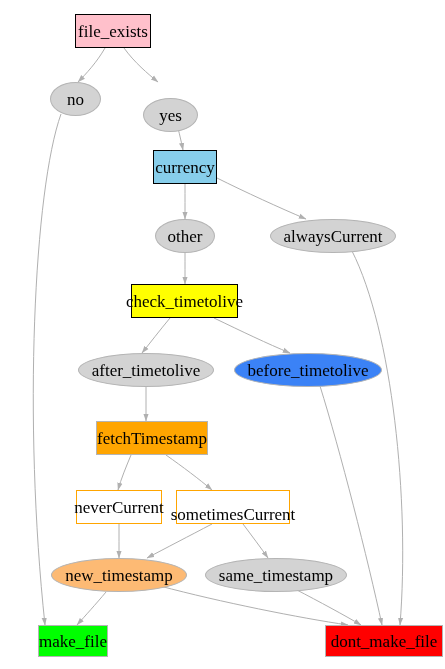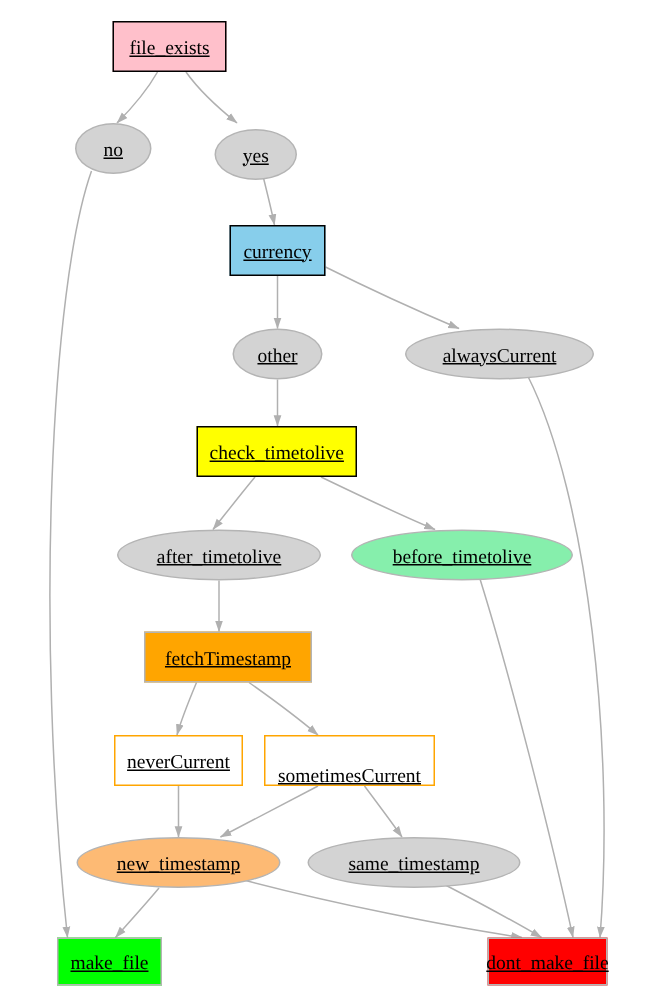--- a/index.html
+++ b/index.html
@@ -22,25 +22,24 @@
     width: 445px;
     height: 669px;
   }
   .node {
     position: absolute;
     display: flex;
     align-items: center;
     justify-content: center;
     box-sizing: border-box;
     color: #000000;
-    font-size: 13px;
+    font-size: 17px;
     line-height: 1;
     white-space: nowrap;
     z-index: 2;
-    text-decoration: underline;
   }
   .node.box {
     border: 1px solid #000000;
   }
   .node.ellipse {
     border-radius: 50%;
     background: #d3d3d3;
     border: 1px solid #b4b4b4;
   }
   .node-label {
@@ -82,57 +81,57 @@
       </g>
   </svg>
 
   <div id="node-group">
       <div class="node box" style="left: 75px; top: 14px; width: 76px; height: 34px; background: rgb(255, 192, 203); border-color: rgb(0, 0, 0); color: rgb(0, 0, 0);">
         <span class="node-label">file_exists</span>
       </div>
       <div class="node ellipse" style="left: 50px; top: 82px; width: 51px; height: 34px; background: rgb(211, 211, 211); border-color: rgb(180, 180, 180); color: rgb(0, 0, 0); justify-content: center;">
         <span class="node-label">no</span>
       </div>
-      <div class="node ellipse" style="left: 143px; top: 86px; width: 55px; height: 34px; background: rgb(211, 211, 211); border-color: rgb(180, 180, 180); color: rgb(0, 0, 0); justify-content: center;">
+      <div class="node ellipse" style="left: 143px; top: 98px; width: 55px; height: 34px; background: rgb(211, 211, 211); border-color: rgb(180, 180, 180); color: rgb(0, 0, 0); justify-content: center;">
         <span class="node-label">yes</span>
       </div>
       <div class="node box" style="left: 153px; top: 150px; width: 64px; height: 34px; background: rgb(135, 206, 235); border-color: rgb(0, 0, 0); color: rgb(0, 0, 0);">
         <span class="node-label">currency</span>
       </div>
       <div class="node ellipse" style="left: 155px; top: 219px; width: 60px; height: 34px; background: rgb(211, 211, 211); border-color: rgb(180, 180, 180); color: rgb(0, 0, 0);">
         <span class="node-label">other</span>
       </div>
       <div class="node ellipse" style="left: 270px; top: 219px; width: 126px; height: 34px; background: rgb(211, 211, 211); border-color: rgb(180, 180, 180); color: rgb(0, 0, 0);">
         <span class="node-label">alwaysCurrent</span>
       </div>
       <div class="node box" style="left: 131px; top: 284px; width: 107px; height: 34px; background: rgb(255, 255, 0); border-color: rgb(0, 0, 0); color: rgb(0, 0, 0);">
         <span class="node-label">check_timetolive</span>
       </div>
       <div class="node ellipse" style="left: 78px; top: 353px; width: 136px; height: 34px; background: rgb(211, 211, 211); border-color: rgb(180, 180, 180); color: rgb(0, 0, 0);">
         <span class="node-label">after_timetolive</span>
       </div>
-      <div class="node ellipse" style="left: 234px; top: 353px; width: 148px; height: 34px; background: #86efac; border-color: rgb(180, 180, 180); color: rgb(0, 0, 0); align-items: center;">
+      <div class="node ellipse" style="left: 234px; top: 353px; width: 148px; height: 34px; background: #3b82f6; border-color: rgb(180, 180, 180); color: rgb(0, 0, 0); align-items: center;">
         <span class="node-label">before_timetolive</span>
       </div>
       <div class="node box" style="left: 96px; top: 421px; width: 112px; height: 34px; background: rgb(255, 165, 0); border-color: rgb(180, 180, 180); color: rgb(0, 0, 0);">
         <span class="node-label">fetchTimestamp</span>
       </div>
       <div class="node box" style="left: 76px; top: 490px; width: 86px; height: 34px; background: rgb(255, 255, 255); border-color: rgb(255, 165, 0); color: rgb(0, 0, 0);">
         <span class="node-label">neverCurrent</span>
       </div>
       <div class="node box" style="left: 176px; top: 490px; width: 114px; height: 34px; background: rgb(255, 255, 255); border-color: rgb(255, 165, 0); color: rgb(0, 0, 0); align-items: flex-end;">
         <span class="node-label">sometimesCurrent</span>
       </div>
       <div class="node ellipse" style="left: 51px; top: 558px; width: 136px; height: 34px; background: #fdba74; border-color: rgb(180, 180, 180); color: rgb(0, 0, 0);">
         <span class="node-label">new_timestamp</span>
       </div>
       <div class="node ellipse" style="left: 205px; top: 558px; width: 142px; height: 34px; background: rgb(211, 211, 211); border-color: rgb(180, 180, 180); color: rgb(0, 0, 0);">
         <span class="node-label">same_timestamp</span>
       </div>
       <div class="node box" style="left: 38px; top: 625px; width: 70px; height: 32px; background: rgb(0, 255, 0); border-color: rgb(180, 180, 180); color: rgb(0, 0, 0);">
         <span class="node-label">make_file</span>
       </div>
-      <div class="node box" style="left: 325px; top: 625px; width: 80px; height: 32px; background: rgb(255, 0, 0); border-color: rgb(180, 180, 180); color: rgb(0, 0, 0);">
+      <div class="node box" style="left: 325px; top: 625px; width: 118px; height: 32px; background: rgb(255, 0, 0); border-color: rgb(180, 180, 180); color: rgb(0, 0, 0);">
         <span class="node-label">dont_make_file</span>
       </div>
     </div>
 
 </div>
 
 </body></html>

